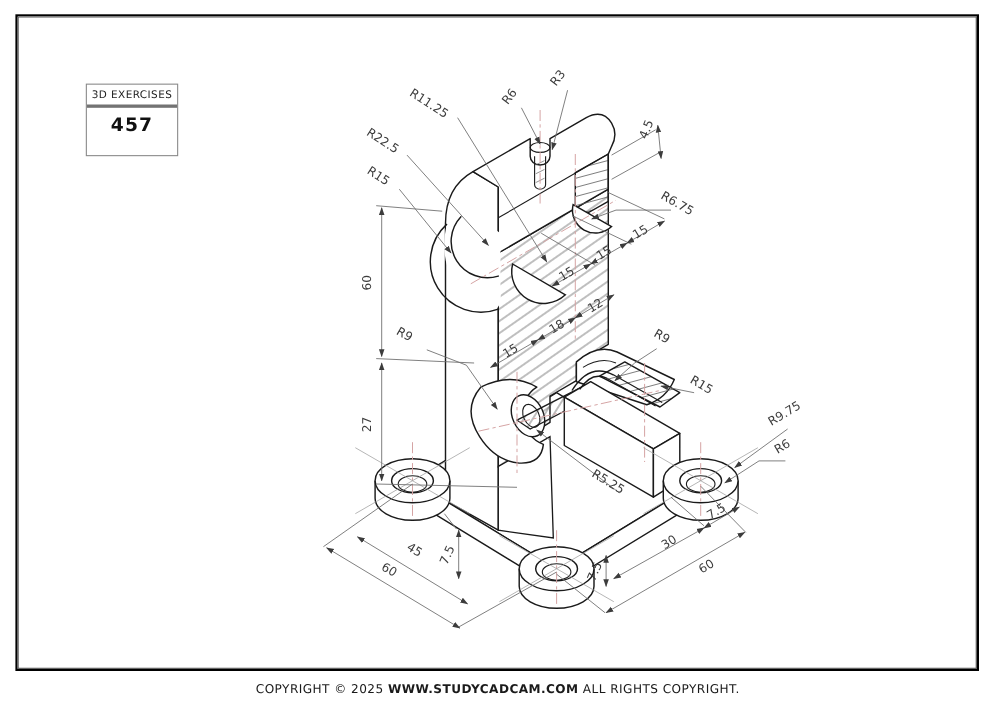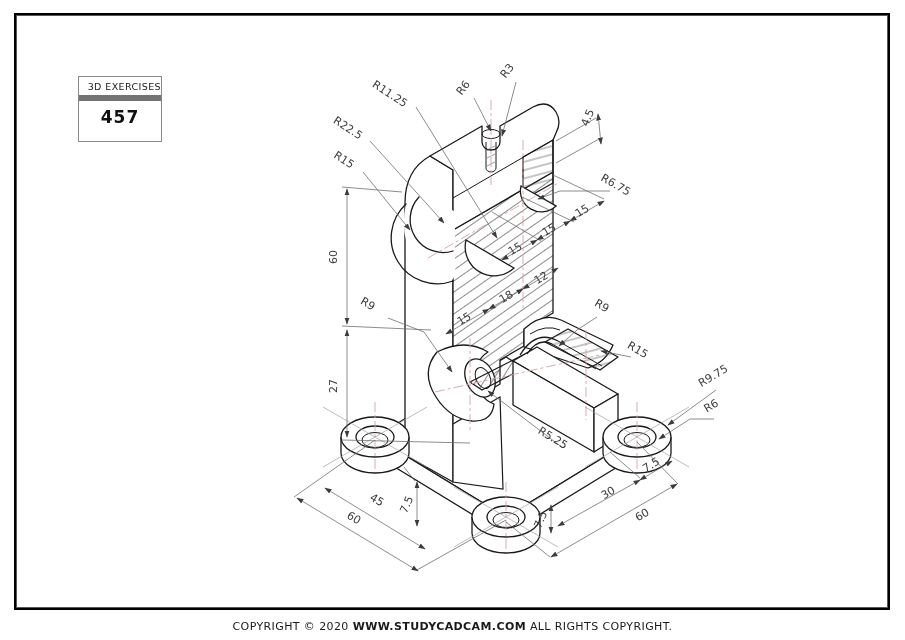--- a/index.html
+++ b/index.html
@@ -3,21 +3,21 @@
 <meta charset="utf-8">
 <style>
   html,body{margin:0;padding:0;background:#fff;}
   .page{position:relative;width:905px;height:640px;background:#fff;overflow:hidden;
         font-family:"DejaVu Sans",sans-serif;}
   .frame{position:absolute;left:14px;top:13px;right:15px;bottom:30px;
          border:2px solid #000;box-shadow:inset 0 0 0 1px #555;}
   .exbox{position:absolute;left:78px;top:76px;width:82px;height:64px;
          border:1px solid #8a8a8a;background:#fff;text-align:center;}
   .exbox .exlabel{display:block;font-size:9.5px;letter-spacing:.4px;color:#222;
-         padding:4px 0 3px;border-bottom:6px solid #737373;text-align:right;}
+         padding:4px 0 3px;border-bottom:3px solid #737373;}
   .exbox .exnum{display:block;font-size:17px;font-weight:bold;color:#111;
          padding-top:6px;letter-spacing:1px;}
   .footer{position:absolute;left:0;right:0;bottom:7px;text-align:center;
           font-size:11px;color:#1a1a1a;letter-spacing:.4px;}
   .footer b{font-weight:bold;}
   svg{position:absolute;left:0;top:0;}
   svg text{font-family:"DejaVu Sans",sans-serif;font-size:11px;fill:#3c3c3c;}
 </style>
 </head>
 <body>
@@ -210,15 +210,15 @@
       <text x="352" y="521" transform="rotate(31 352 521)">60</text>
       <text x="410" y="506" transform="rotate(-66 410 506)">7.5</text>
       <text x="653" y="468" transform="rotate(-31 653 468)">7.5</text>
       <text x="610" y="496" transform="rotate(-31 610 496)">30</text>
       <text x="644" y="518" transform="rotate(-31 644 518)">60</text>
       <text x="544" y="521" transform="rotate(-66 544 521)">7.5</text>
     </g>
   </svg>
 
   <div class="footer">
-    <span>COPYRIGHT © 2020 </span><b>WWW.STUDYCADCAM.COM</b><span> ALL RIGHTS COPYRIGHT.</span>
+    <span>COPYRIGHT © 2025 </span><b>WWW.STUDYCADCAM.COM</b><span> ALL RIGHTS COPYRIGHT.</span>
   </div>
 </div>
 
 </body></html>

